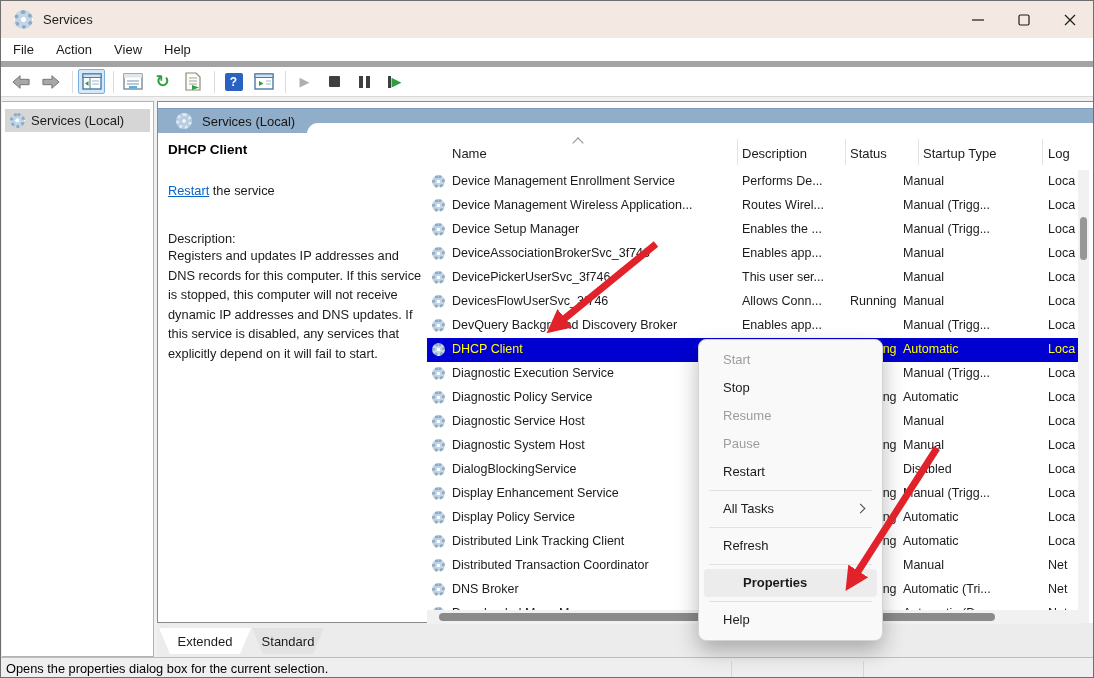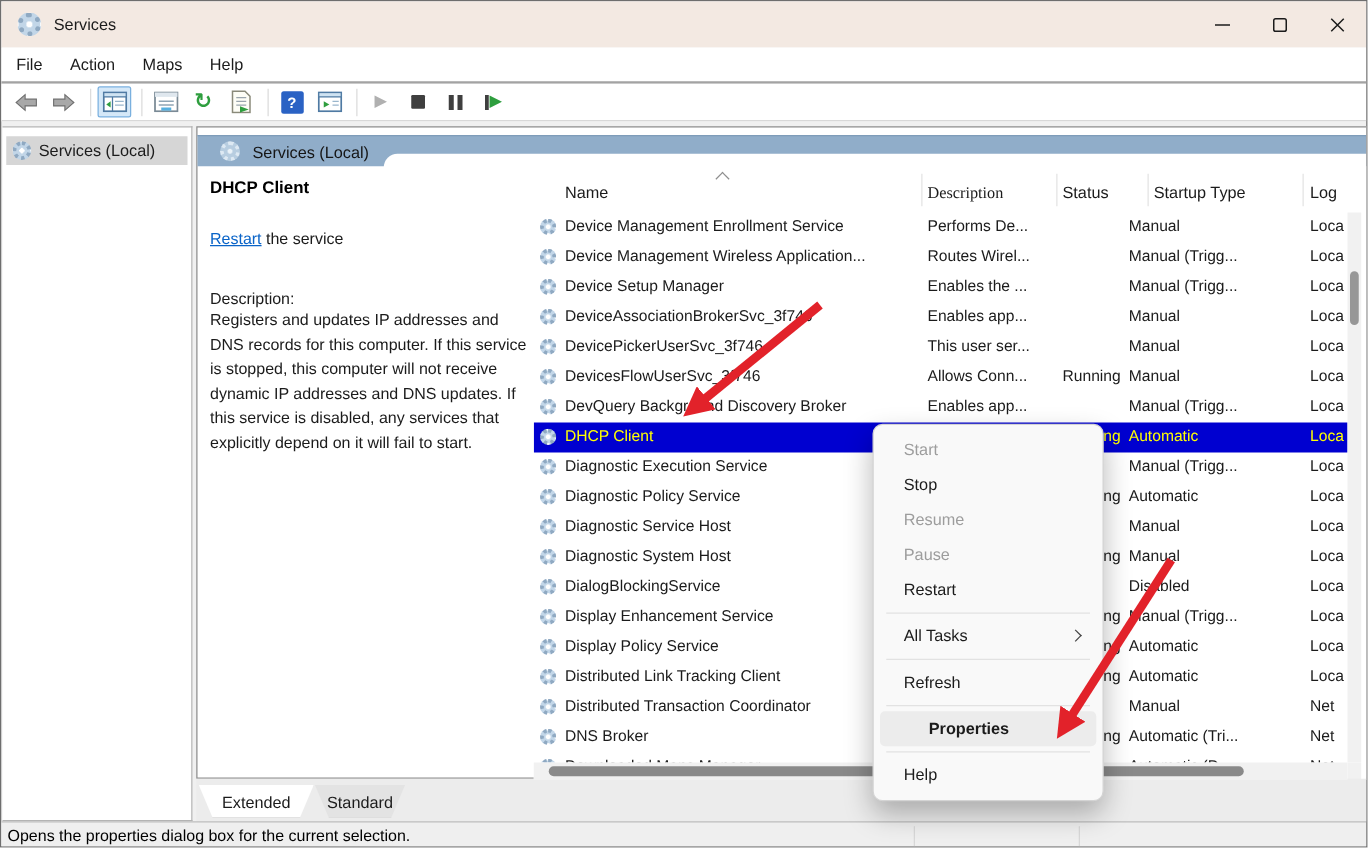--- a/index.html
+++ b/index.html
@@ -11,21 +11,21 @@
   .titlebar .app-title{font-size:13px;color:#1b1b1b;margin-left:10px;}
   .win-controls{position:absolute;right:0;top:0;height:37px;display:flex;}
   .win-btn{width:46px;height:37px;display:flex;align-items:center;justify-content:center;}
   .gear{display:inline-block;border-radius:50%;box-sizing:border-box;}
   .gear-title{width:19px;height:19px;border:4px dotted #8fa9c2;background:radial-gradient(circle,#ffffff 0 2.5px,#c2d6e8 2.5px);margin-left:13px;}
   .gear-tree{width:15px;height:15px;border:3px dotted #8fa9c2;background:radial-gradient(circle,#ffffff 0 2px,#c2d6e8 2px);}
   .gear-hdr{width:16px;height:16px;border:3px dotted #dde9f3;background:radial-gradient(circle,#eaf2f8 0 2px,#b7cde0 2px);}
   .gear-row{width:13px;height:13px;border:3px dotted #8fa9c2;background:radial-gradient(circle,#ffffff 0 1.8px,#c2d6e8 1.8px);}
 
   
-  .menubar{position:absolute;left:0;top:37px;width:100%;height:29px;background:#ffffff;display:flex;align-items:center;padding-left:12px;border-bottom:2px solid #a3a3a3;}
+  .menubar{position:absolute;left:0;top:37px;width:100%;height:29px;background:#ffffff;display:flex;align-items:center;padding-left:12px;border-bottom:6px solid #a3a3a3;}
   .menu-item{font-size:13px;color:#1b1b1b;margin-right:22px;}
 
   
   .toolbar{position:absolute;left:0;top:66px;width:100%;height:30px;background:#ffffff;display:flex;align-items:center;padding-left:6px;border-bottom:1px solid #d8d8d8;}
   .tbtn{width:27px;height:25px;display:flex;align-items:center;justify-content:center;margin-right:3px;border-radius:2px;}
   .tbtn.hl{background:#d5e8f8;border:1px solid #7ab0df;}
   .tsep{width:1px;height:22px;background:#dcdcdc;margin:0 5px;}
   .uni{font-family:"DejaVu Sans",sans-serif;line-height:1;}
   .stop-sq{width:11px;height:11px;background:#3f3f3f;border-radius:1px;}
   .pause-bars{display:flex;gap:3px;}
@@ -116,21 +116,21 @@
         <svg width="12" height="12" viewBox="0 0 12 12">
             <path d="M1 1 L11 11 M11 1 L1 11" stroke="#1b1b1b" stroke-width="1.2"></path>
           </svg>
       </div>
     </div>
   </div>
 
   <div class="menubar">
     <span class="menu-item">File</span>
     <span class="menu-item">Action</span>
-    <span class="menu-item">Maps</span>
+    <span class="menu-item">View</span>
     <span class="menu-item">Help</span>
   </div>
 
   <div class="toolbar">
     <div class="tbtn">
       <svg width="20" height="18" viewBox="0 0 22 20">
           <path d="M10 3 L2 10 L10 17 L10 13 H20 V7 H10 Z" fill="#a8a8a8" stroke="#6f6f6f" stroke-width="1"></path>
         </svg>
     </div>
     <div class="tbtn">
@@ -225,21 +225,21 @@
       <div class="linkline"><a>Restart</a><span> the service</span></div>
       <div style="height:33px;"></div>
       <div class="desc-label">Description:</div>
       <div class="desc-text">Registers and updates IP addresses and DNS records for this computer. If this service is stopped, this computer will not receive dynamic IP addresses and DNS updates. If this service is disabled, any services that explicitly depend on it will fail to start.</div>
     </div>
 
     <div class="list-pane">
       <div class="list-header">
         <span class="sort-caret"></span>
         <span class="col-h" style="left:25px;">Name</span>
-        <span class="col-h" style="left:315px;font-family:Liberation Serif, serif;">Description</span>
+        <span class="col-h" style="left:315px;">Description</span>
         <span class="col-h" style="left:423px;">Status</span>
         <span class="col-h" style="left:496px;">Startup Type</span>
         <span class="col-h" style="left:621px;">Log</span>
         <span class="hsep" style="left:310px;"></span>
         <span class="hsep" style="left:418px;"></span>
         <span class="hsep" style="left:491px;"></span>
         <span class="hsep" style="left:615px;"></span>
       </div>
       <div class="rows" id="rows">
           <div class="lrow">

